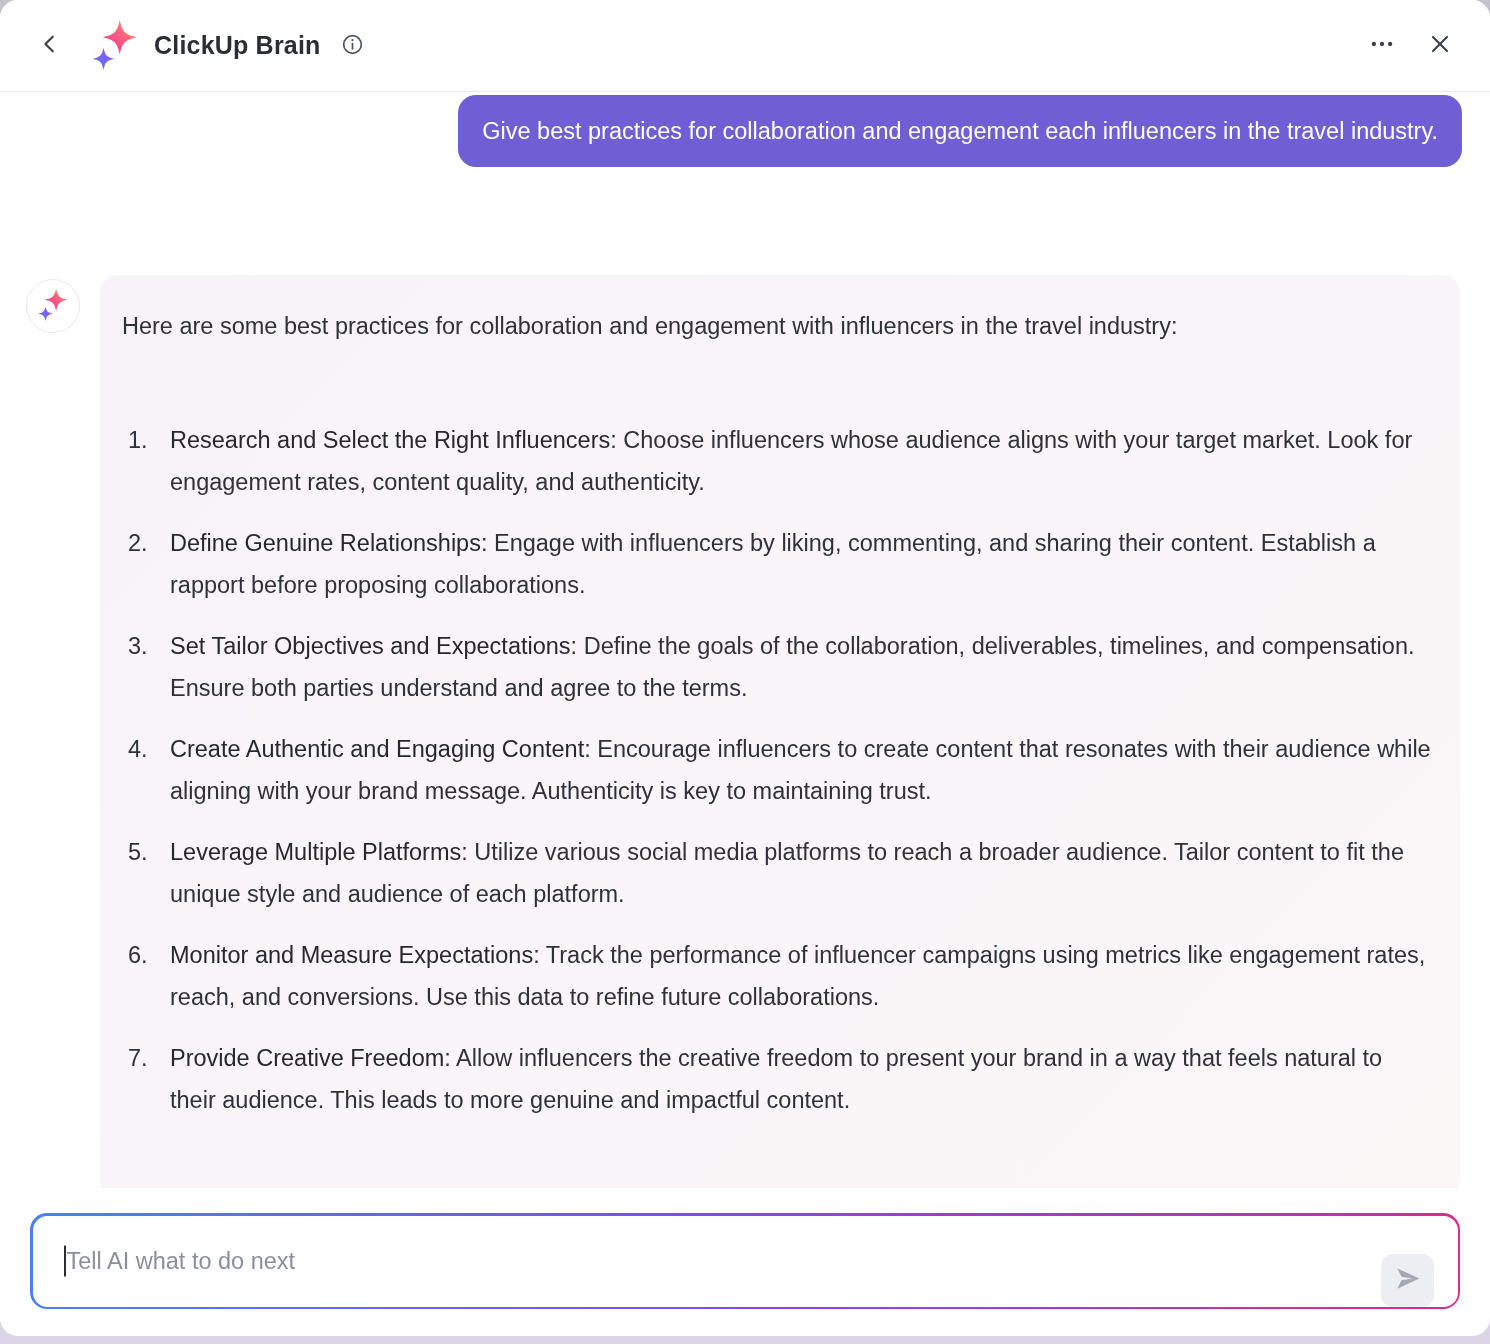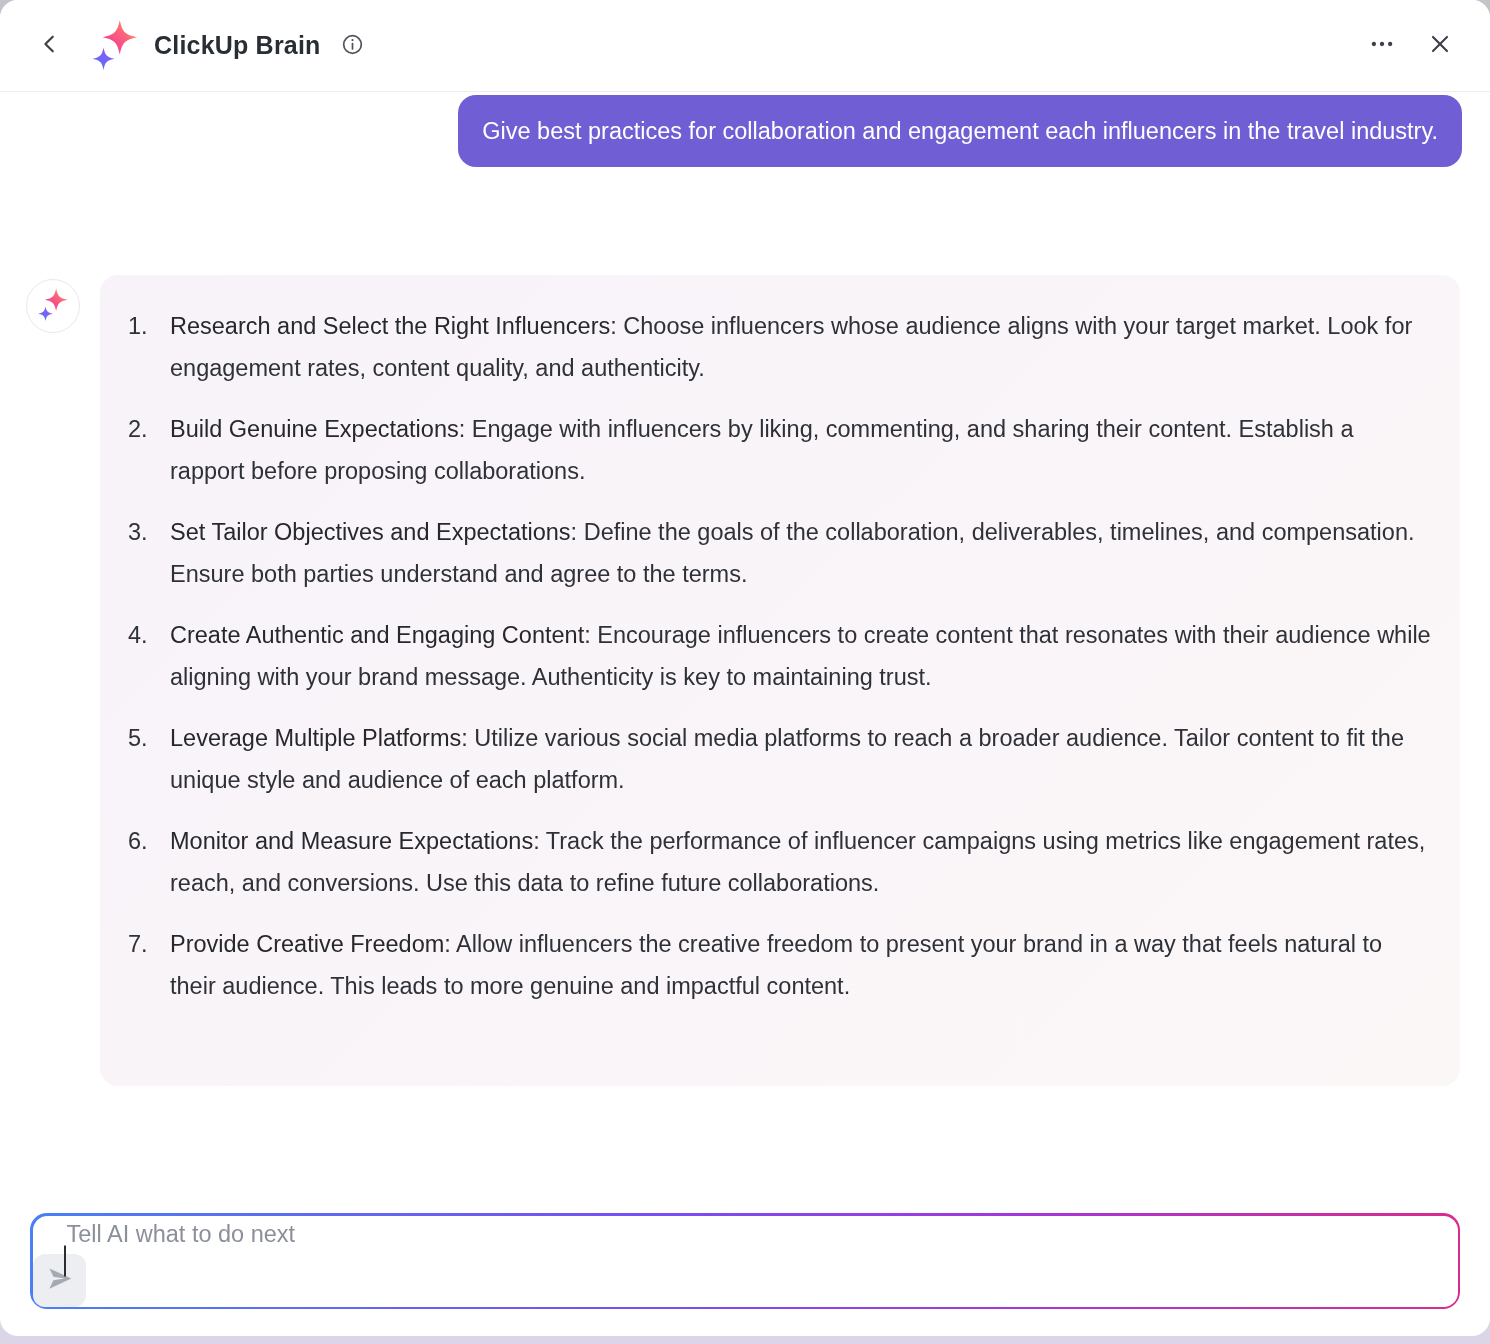--- a/index.html
+++ b/index.html
@@ -57,21 +57,21 @@
   .ai-list .term { font-weight:400; color:#26282e; }
   
   .composer {
     position:absolute; left:30px; right:30px; top:1213px; height:96px;
     border-radius:17px; padding:2.5px;
     background:linear-gradient(90deg,#4a80f4 0%, #7a4df3 45%, #a636d9 70%, #d92b8c 100%);
     z-index:4;
   }
   .composer-inner {
     width:100%; height:100%; background:#fff; border-radius:14.5px;
-    display:flex; align-items:flex-start; padding:0 24px 0 0; position:relative;flex-direction:column;
+    display:flex; align-items:flex-end; padding:0 24px 0 0; position:relative;
   }
   .caret {
     position:absolute; left:31px; top:50%; transform:translateY(-50%);
     width:2.5px; height:31px; background:#2b2d33; animation:blink 1.1s steps(1) infinite;
   }
   @keyframes blink { 50% { opacity:0; } }
   .composer-input {
     flex:1; border:none; outline:none; background:transparent;
     font-family:"Liberation Sans", sans-serif;
     font-size:23.5px; color:#2e3138; padding-left:34px; height:100%;
@@ -168,28 +168,29 @@
                   <stop offset="100%" stop-color="#a04df6"></stop>
               </linearGradient>
             </defs>
             <path fill="url(#gBig2)" d="M29 2 C31.6 14.5 34.5 17.4 47 20 C34.5 22.6 31.6 25.5 29 38 C26.4 25.5 23.5 22.6 11 20 C23.5 17.4 26.4 14.5 29 2 Z"></path>
             <path fill="url(#gSmall2)" d="M12 31 C13.7 39 15.5 40.8 23.5 42.5 C15.5 44.2 13.7 46 12 54 C10.3 46 8.5 44.2 0.5 42.5 C8.5 40.8 10.3 39 12 31 Z"></path>
           </svg>
         </span>
       </div>
 
       <div class="ai-card">
+        <div class="ai-intro">Here are some best practices for collaboration and engagement with influencers in the travel industry:</div>
         <ol class="ai-list">
           <li>
             <span class="num">1.</span>
             <span><span class="term">Research and Select the Right Influencers</span><span>: </span><span>Choose influencers whose audience aligns with your target market. Look for engagement rates, content quality, and authenticity.</span></span>
           </li>
           <li>
             <span class="num">2.</span>
-            <span><span class="term">Build Genuine Expectations</span><span>: </span><span>Engage with influencers by liking, commenting, and sharing their content. Establish a rapport before proposing collaborations.</span></span>
+            <span><span class="term">Define Genuine Relationships</span><span>: </span><span>Engage with influencers by liking, commenting, and sharing their content. Establish a rapport before proposing collaborations.</span></span>
           </li>
           <li>
             <span class="num">3.</span>
             <span><span class="term">Set Tailor Objectives and Expectations</span><span>: </span><span>Define the goals of the collaboration, deliverables, timelines, and compensation. Ensure both parties understand and agree to the terms.</span></span>
           </li>
           <li>
             <span class="num">4.</span>
             <span><span class="term">Create Authentic and Engaging Content</span><span>: </span><span>Encourage influencers to create content that resonates with their audience while aligning with your brand message. Authenticity is key to maintaining trust.</span></span>
           </li>
           <li>

